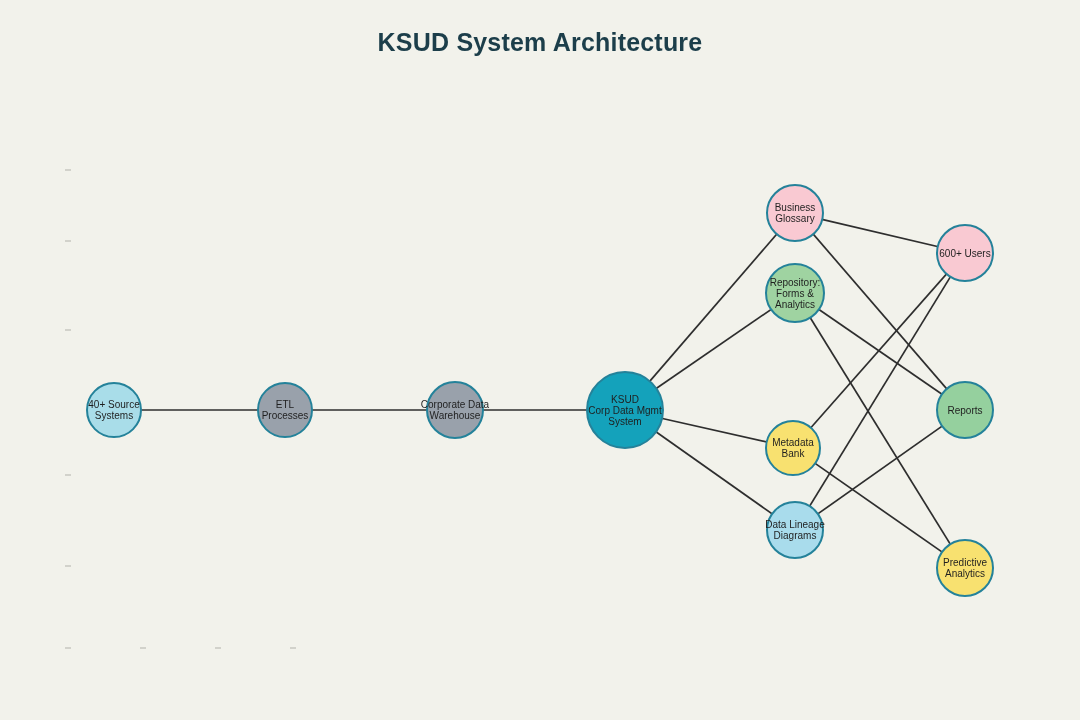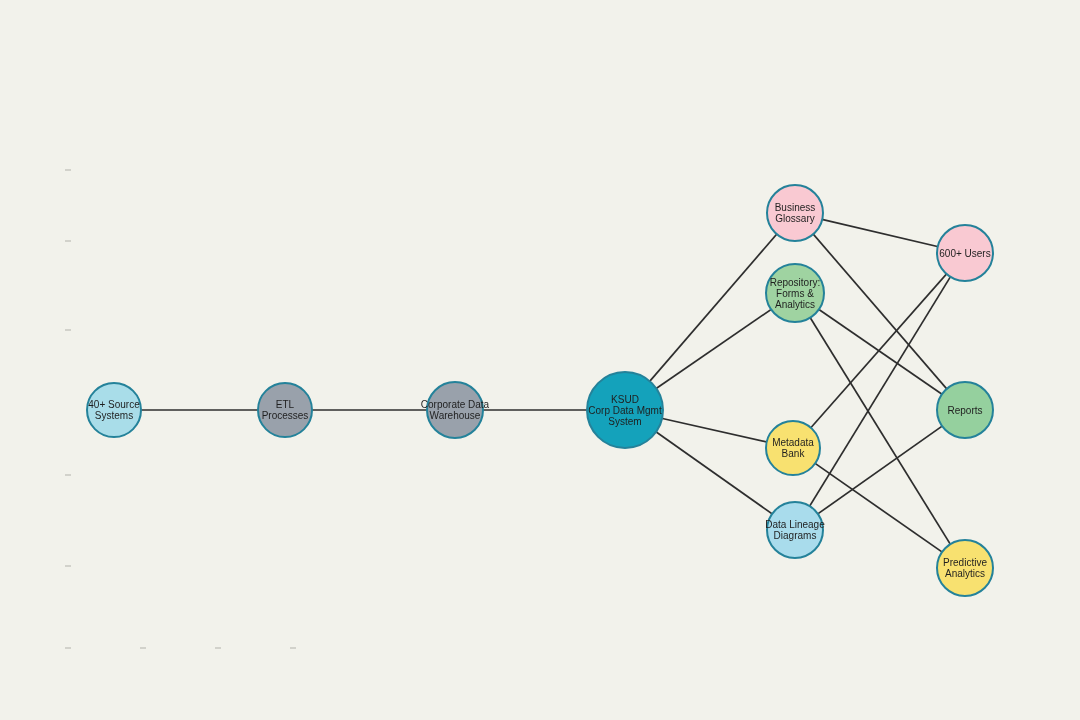--- a/index.html
+++ b/index.html
@@ -82,13 +82,14 @@
       </g>
       <g>
         <circle cx="965" cy="410" r="28" fill="#95d09e" stroke="#24829a" stroke-width="2"></circle>
         <text x="965" y="410" text-anchor="middle" font-size="10" font-family="&quot;Liberation Sans&quot;, sans-serif" fill="#1f1f1f" class="node-label"><tspan x="965" y="413.5">Reports</tspan></text>
       </g>
       <g>
         <circle cx="965" cy="568" r="28" fill="#f8e170" stroke="#24829a" stroke-width="2"></circle>
         <text x="965" y="568" text-anchor="middle" font-size="10" font-family="&quot;Liberation Sans&quot;, sans-serif" fill="#1f1f1f" class="node-label"><tspan x="965" y="566">Predictive</tspan><tspan x="965" y="577">Analytics</tspan></text>
       </g>
     </svg>
+  <div id="title">KSUD System Architecture</div>
 </div>
 
 </body></html>

